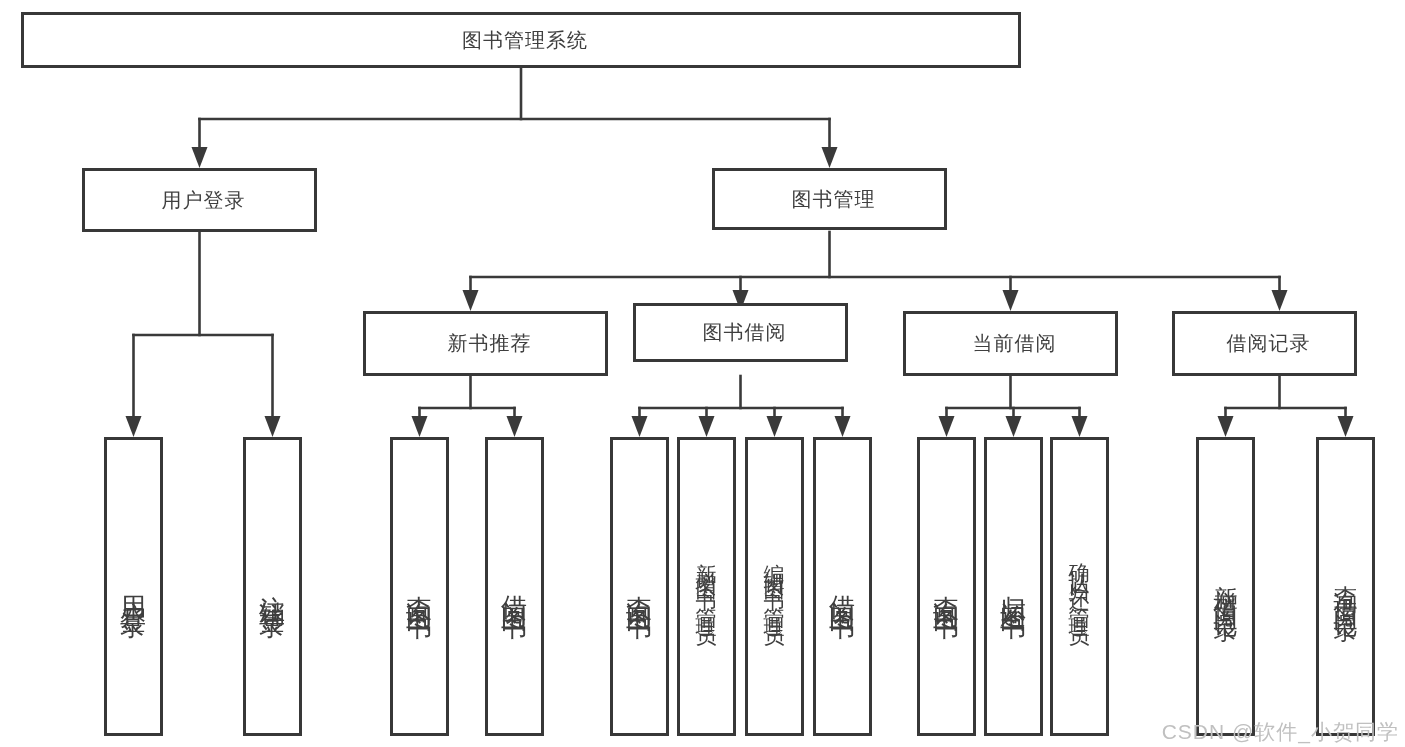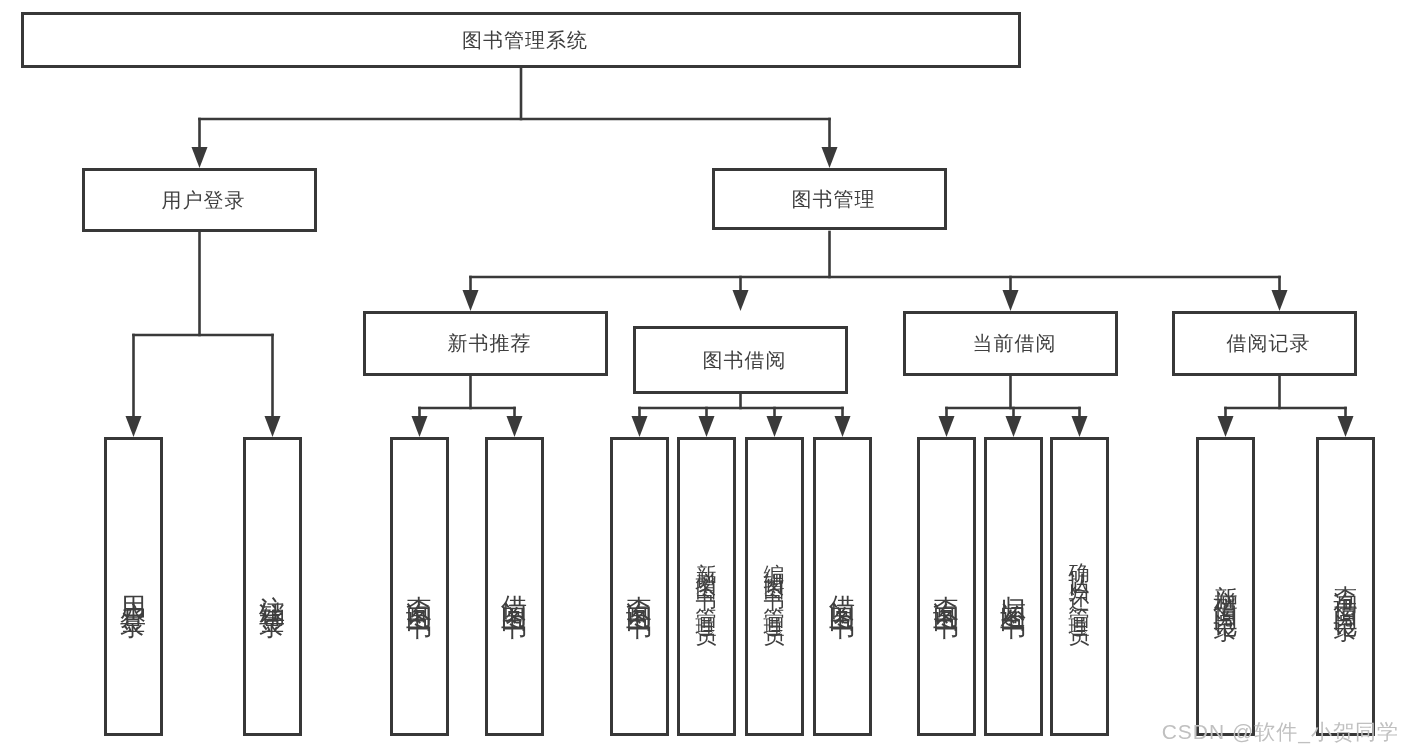--- a/index.html
+++ b/index.html
@@ -113,21 +113,21 @@
       <line x1="1345.5" y1="408" x2="1345.5" y2="421" stroke="#3a3a3a" stroke-width="2.6" stroke-linecap="square"></line>
       <polygon points="1337.5,416 1353.5,416 1345.5,437" fill="#3a3a3a"></polygon>
     </svg>
 
   <div class="hbox" style="left:21px;top:12px;width:1000px;height:56px">图书管理系统</div>
 
   <div class="hbox" style="left:82px;top:168px;width:235px;height:64px">用户登录</div>
   <div class="hbox" style="left:712px;top:168px;width:235px;height:62px">图书管理</div>
 
   <div class="hbox" style="left:363px;top:311px;width:245px;height:65px">新书推荐</div>
-  <div class="hbox" style="left:633px;top:326px;width:215px;height:68px">图书借阅</div>
+  <div class="hbox" style="left:633px;top:303px;width:215px;height:59px">图书借阅</div>
   <div class="hbox" style="left:903px;top:311px;width:215px;height:65px">当前借阅</div>
   <div class="hbox" style="left:1172px;top:311px;width:185px;height:65px">借阅记录</div>
 
   <div class="vbox v-lg" style="left:104px">用户登录</div>
   <div class="vbox v-lg" style="left:243px">注销登录</div>
 
   <div class="vbox v-lg" style="left:390px">查询图书</div>
   <div class="vbox v-lg" style="left:485px">借阅图书</div>
 
   <div class="vbox v-lg" style="left:610px">查询图书</div>

